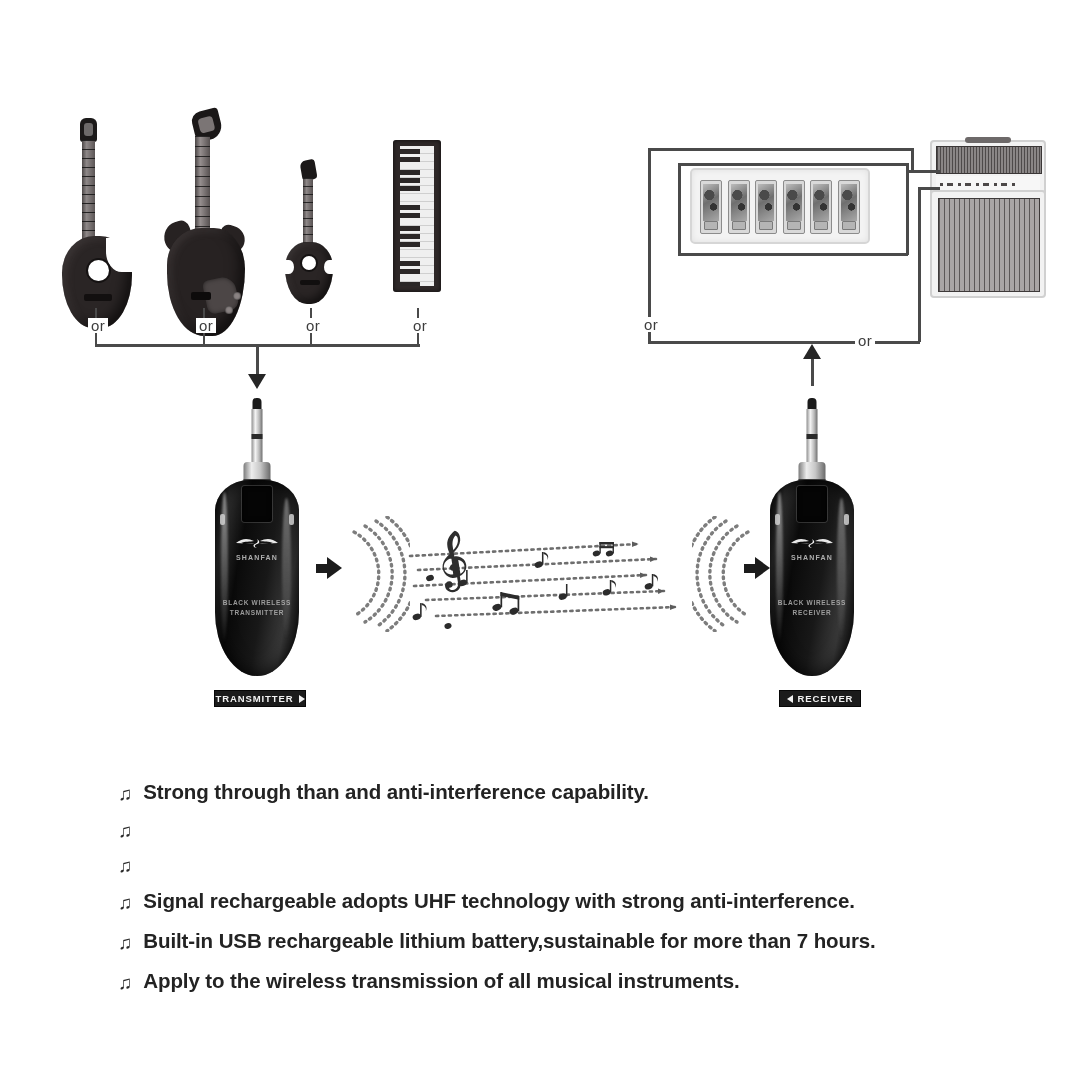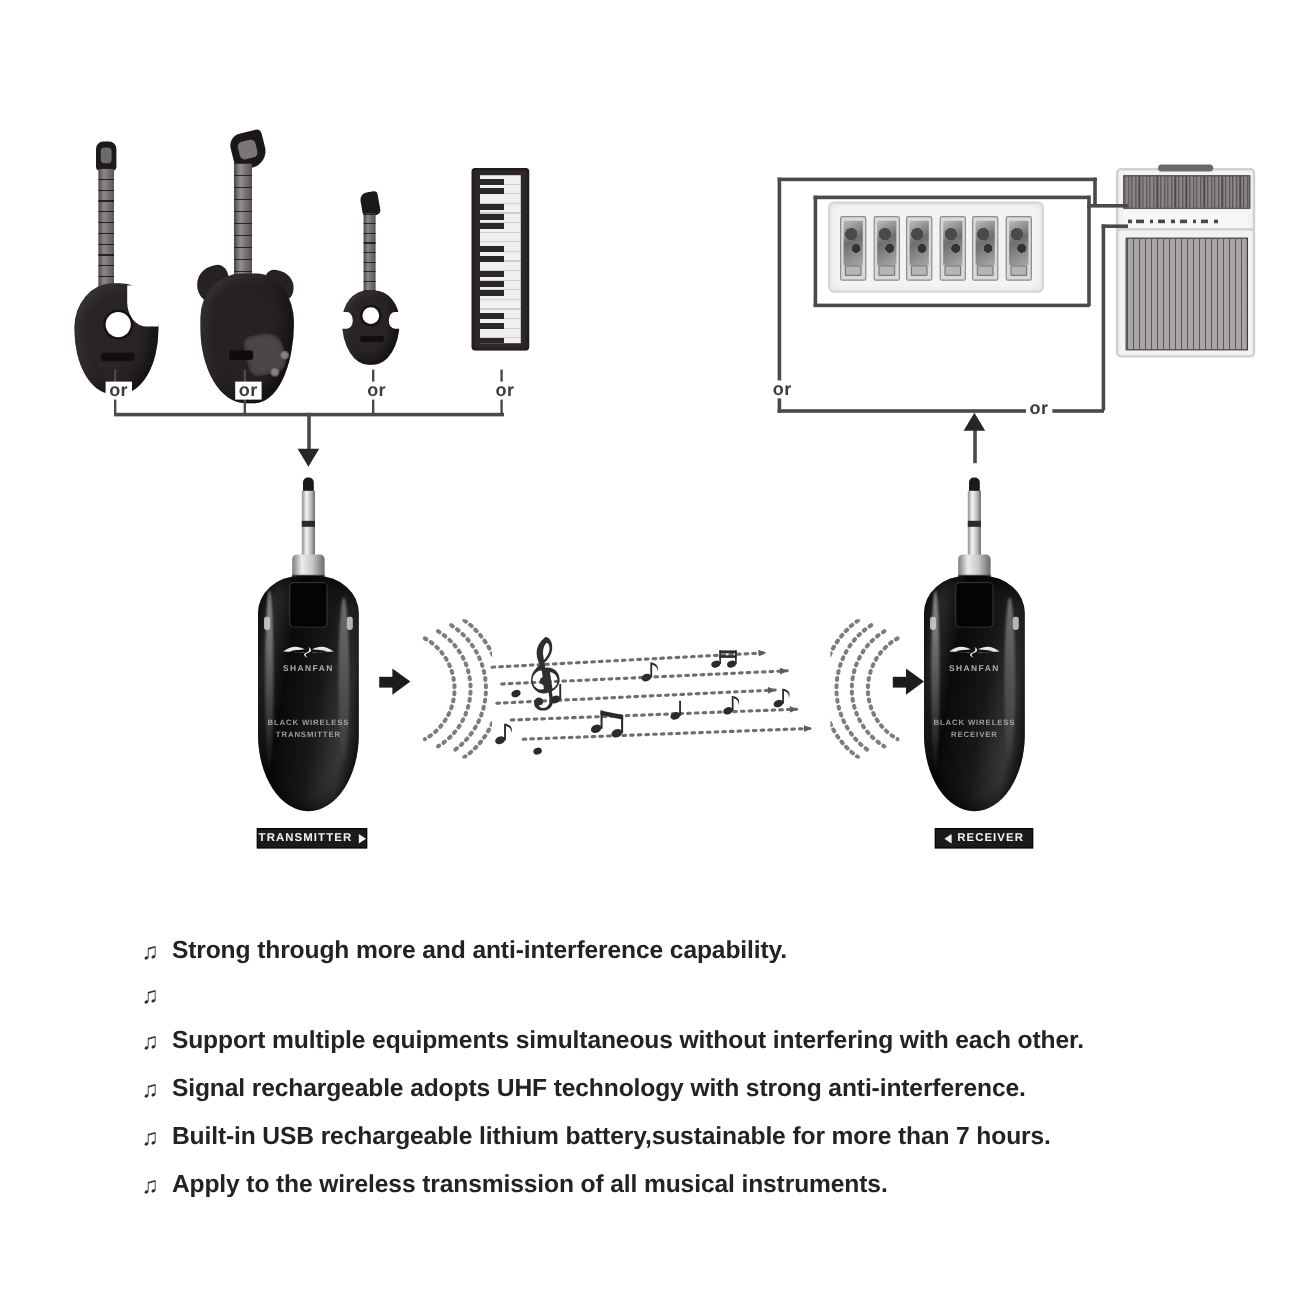--- a/index.html
+++ b/index.html
@@ -296,21 +296,21 @@
 
   
   .wire { position: absolute; background: #4a4a4a; }
   .wire.h { height: 3px; }
   .wire.v { width: 3px; }
   .wire.thin-v { width: 2px; }
 
   .or-label {
     position: absolute;
     font-size: 15px;
-    font-weight: 700;
+    font-weight: 400;
     color: #3d3d3d;
     letter-spacing: .3px;
     background: #ffffff;
     padding: 0 3px;
     line-height: 1;
   }
 
   .arrow-down {
     position: absolute;
     width: 0; height: 0;
@@ -778,30 +778,29 @@
     <span class="caption-tri-left"></span>
     <span>RECEIVER</span>
   </div>
 
 </div>
 
 <div id="feature-list">
 
   <div class="feature-row">
     <span class="feature-note">♫</span>
-    <span class="feature-text">Strong through more and anti-interference capability.</span>
+    <span class="feature-text">Strong through than and anti-interference capability.</span>
   </div>
 
   <div class="feature-row">
     <span class="feature-note">♫</span>
   </div>
 
   <div class="feature-row">
     <span class="feature-note">♫</span>
-    <span class="feature-text">Support multiple equipments simultaneous without interfering with each other.</span>
   </div>
 
   <div class="feature-row">
     <span class="feature-note">♫</span>
     <span class="feature-text">Signal rechargeable adopts UHF technology with strong anti-interference.</span>
   </div>
 
   <div class="feature-row">
     <span class="feature-note">♫</span>
     <span class="feature-text">Built-in USB rechargeable lithium battery,sustainable for more than 7 hours.</span>

